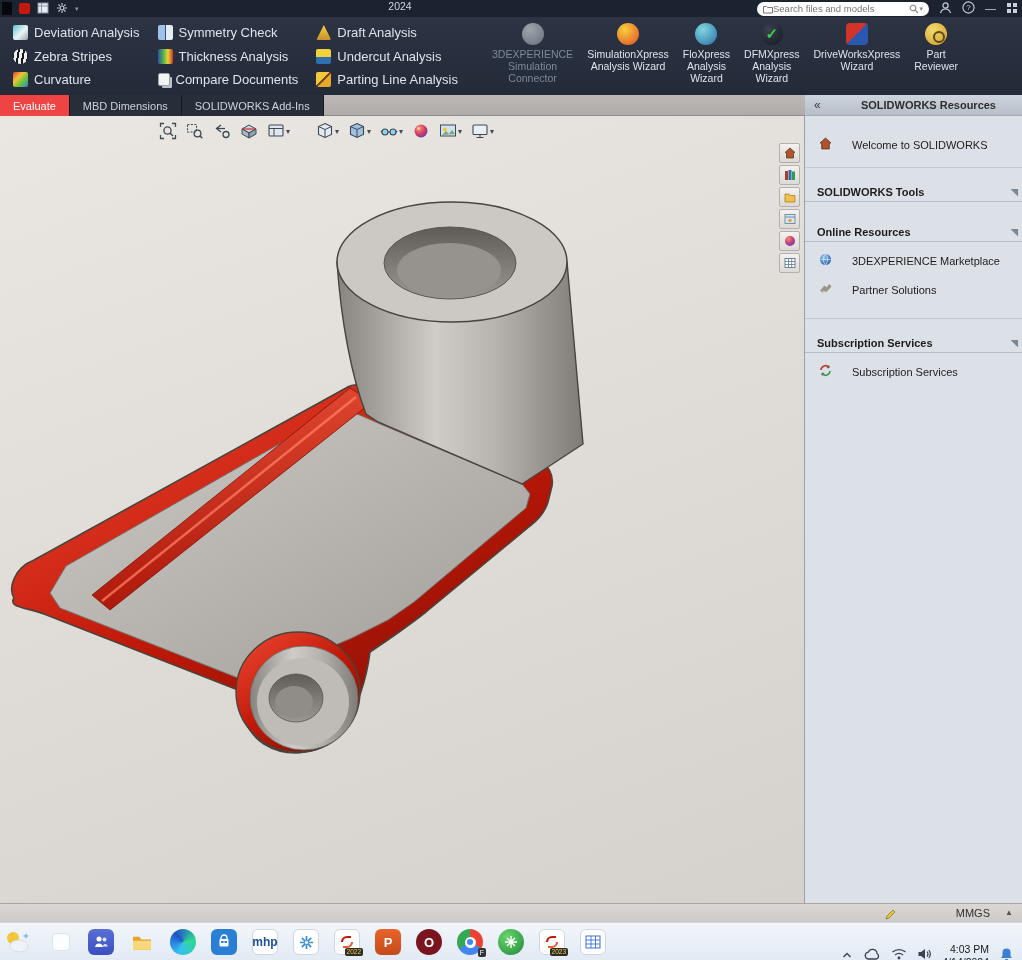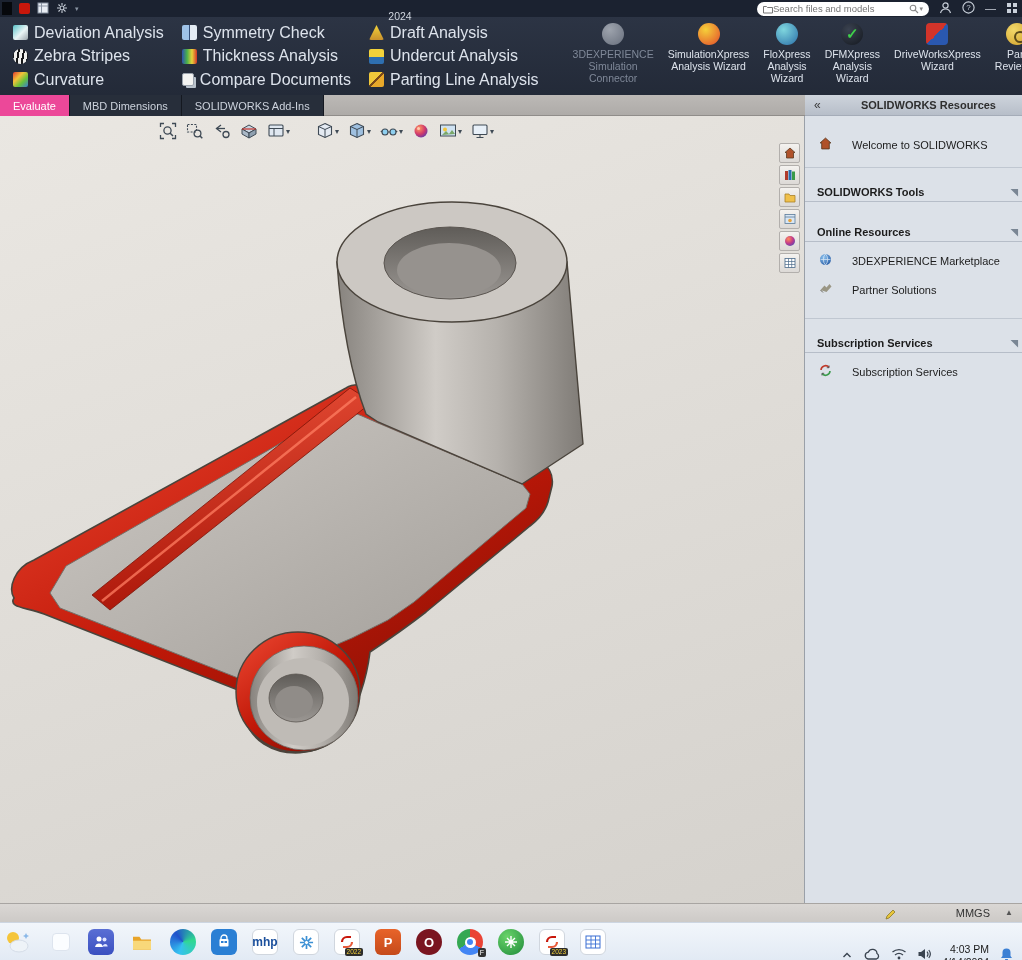--- a/index.html
+++ b/index.html
@@ -5,34 +5,34 @@
   * { margin:0; padding:0; box-sizing:border-box; }
   html,body { width:1022px; height:960px; overflow:hidden;
     font-family:"Liberation Sans", sans-serif; background:#dfdcd7; }
   .app { position:relative; width:1022px; height:960px; }
 
   
   .titlebar { position:relative; height:17px; background:#1b2230; display:flex; align-items:center; }
   .tb-left { display:flex; align-items:center; gap:7px; padding-left:2px; }
   .app-sliver { width:10px; height:13px; background:#06080c; display:inline-block; }
   .sw-logo { width:11px; height:11px; background:#c8170b; border-radius:2px; display:inline-block; }
-  .tb-title { position:absolute; left:340px; width:120px; text-align:center; top:10px;
+  .tb-title { position:absolute; left:340px; width:120px; text-align:center; top:0;
     font-size:10.5px; color:#cfd5de; pointer-events:none; }
   .tb-right { position:absolute; right:4px; top:1px; display:flex; align-items:center; gap:10px; height:15px; }
   .searchbox { display:flex; align-items:center; background:#fff; border-radius:7px;
     height:14px; padding:0 6px; width:172px; }
   .searchbox input { border:0; outline:0; flex:1; font-size:9.5px; color:#333; background:transparent; height:12px; }
   .tb-glyph { color:#c9d0da; font-size:11px; line-height:15px; }
   .caret-sm { font-size:7px; color:#8a94a3; }
 
   
   .ribbon { height:78px; background:linear-gradient(#2c3444,#232a38); display:flex; padding:2px 0 2px 4px; }
   .sm-col { display:flex; flex-direction:column; justify-content:space-between; padding:2px 0; }
   .sm-btn { display:flex; align-items:center; gap:6px; height:23px; padding:0 9px;
-    color:#dde3ec; font-size:16px; white-space:nowrap; border-radius:3px; }
+    color:#dde3ec; font-size:13px; white-space:nowrap; border-radius:3px; }
   .ri { width:15px; height:15px; border-radius:2px; flex:none; }
   .ri-dev   { background:linear-gradient(135deg,#59c2c9,#eaf5f6 55%,#9aa4ab); }
   .ri-zebra { background:repeating-linear-gradient(100deg,#17181a 0 2px,#f0f0ee 2px 5px); border-radius:50%; }
   .ri-curv  { background:linear-gradient(135deg,#e23b2e,#f2c23a 35%,#67c23a 65%,#3a7bd5); }
   .ri-draft { background:linear-gradient(180deg,#f2d23a,#c9912c); clip-path:polygon(50% 0,100% 100%,0 100%); }
   .ri-under { background:linear-gradient(180deg,#f2d23a 55%,#2e6fb0 55%); }
   .ri-part  { background:linear-gradient(135deg,#f0c83a 45%,#7a4a1a 45% 55%,#e8a82a 55%); }
   .ri-sym   { background:linear-gradient(90deg,#9fc3e8 46%,#35507a 46% 54%,#e4ecf4 54%); }
   .ri-thick { background:linear-gradient(90deg,#2e4fb0,#49b04a,#e8d23a,#d2342a); }
   .ri-comp  { background:#f4f4f2; border:1px solid #9aa2ac; box-shadow:3px 3px 0 -1px #b9c2cc; width:12px; height:13px; }
@@ -51,21 +51,21 @@
   .li-sus  { background:radial-gradient(circle at 35% 30%,#8fd04a,#2a8f5a); }
   .li-pr   { background:radial-gradient(circle at 35% 30%,#f2d86a,#d0a02a); }
   .li-pr::after { content:""; position:absolute; right:2px; bottom:2px; width:8px; height:8px;
     border:2px solid #5a4a1a; border-radius:50%; }
   .lg-btn.disabled .lbl { color:#7f8898; }
 
   
   .tabrow { height:21px; display:flex; background:#1d222c; }
   .tab { padding:0 13px; display:flex; align-items:center; font-size:11px; color:#ccd2dc;
     background:#272e3a; border-right:1px solid #141820; }
-  .tab.active { background:#ec4899; color:#fff; }
+  .tab.active { background:#ef4444; color:#fff; }
   .tab-filler { flex:1; background:linear-gradient(#bcb9b6,#aeaba8); border-bottom:1px solid #908d8a; }
 
   
   .main { display:flex; height:808px; }
   .viewport-col { width:805px; display:flex; flex-direction:column; }
   .viewport { position:relative; flex:1; background:linear-gradient(160deg,#eae7e2,#d5d2cd);
     border-right:1px solid #9aa0a8; overflow:hidden; }
   .model { position:absolute; left:0; top:0; }
 
   .hud { position:absolute; left:158px; top:5px; display:flex; align-items:center; gap:7px; }

